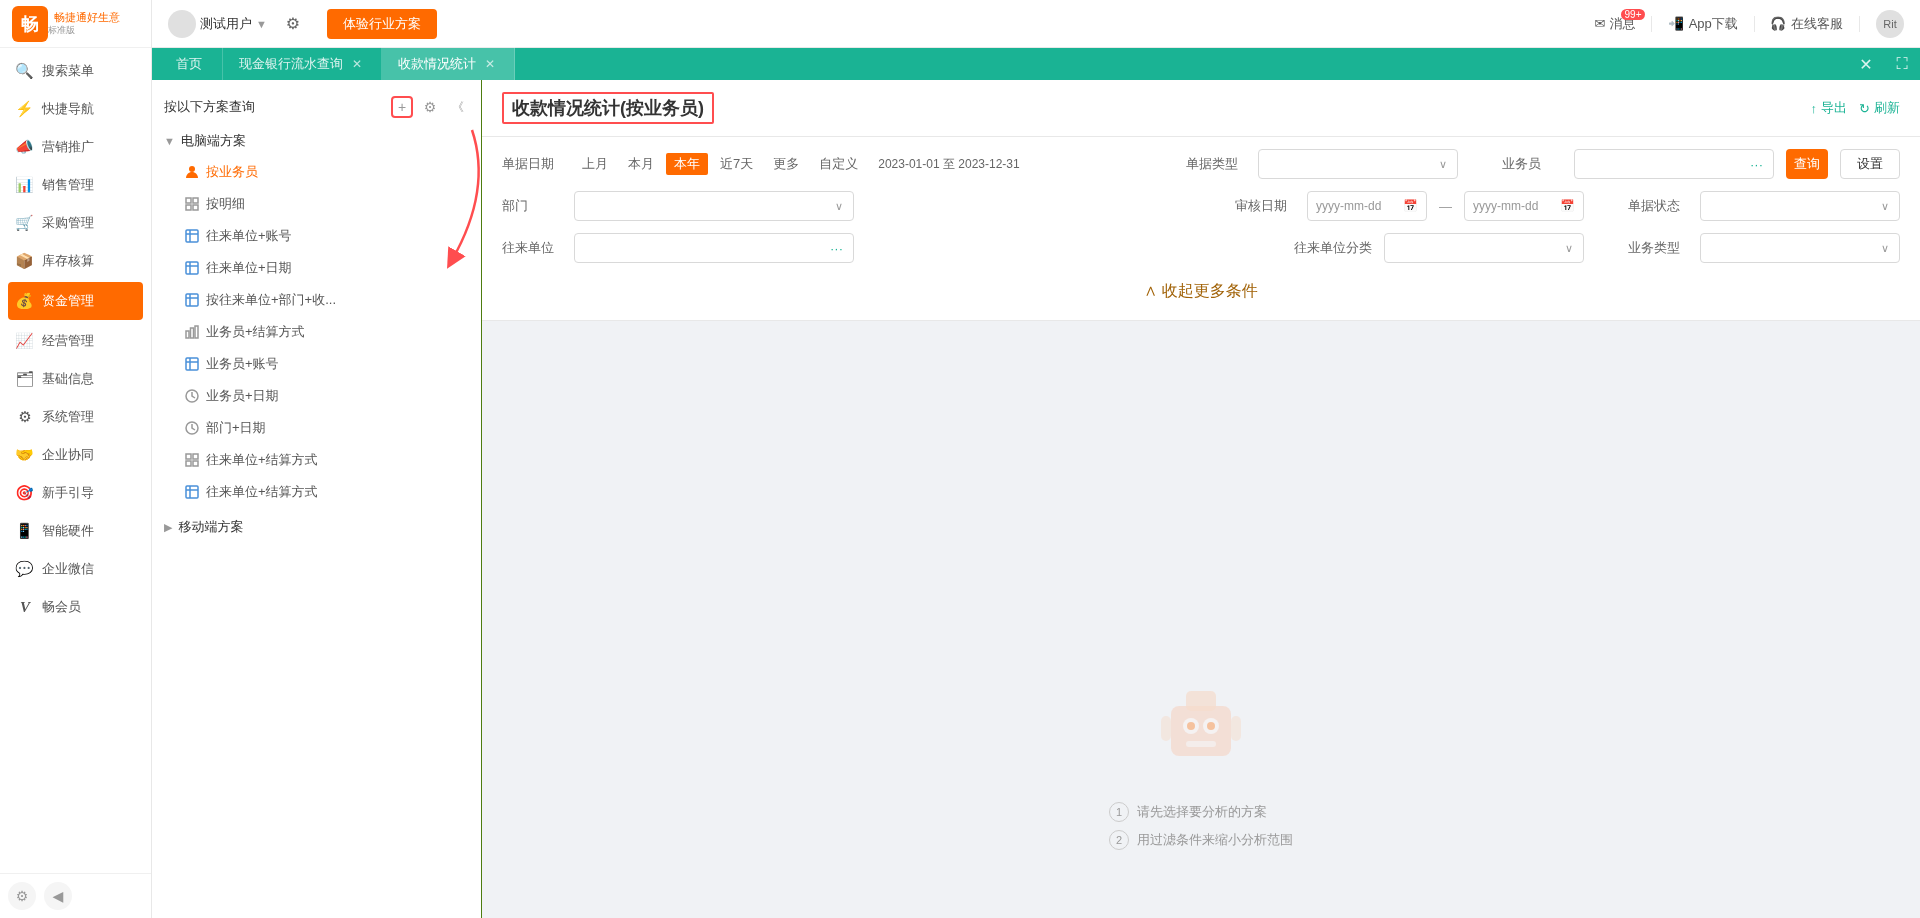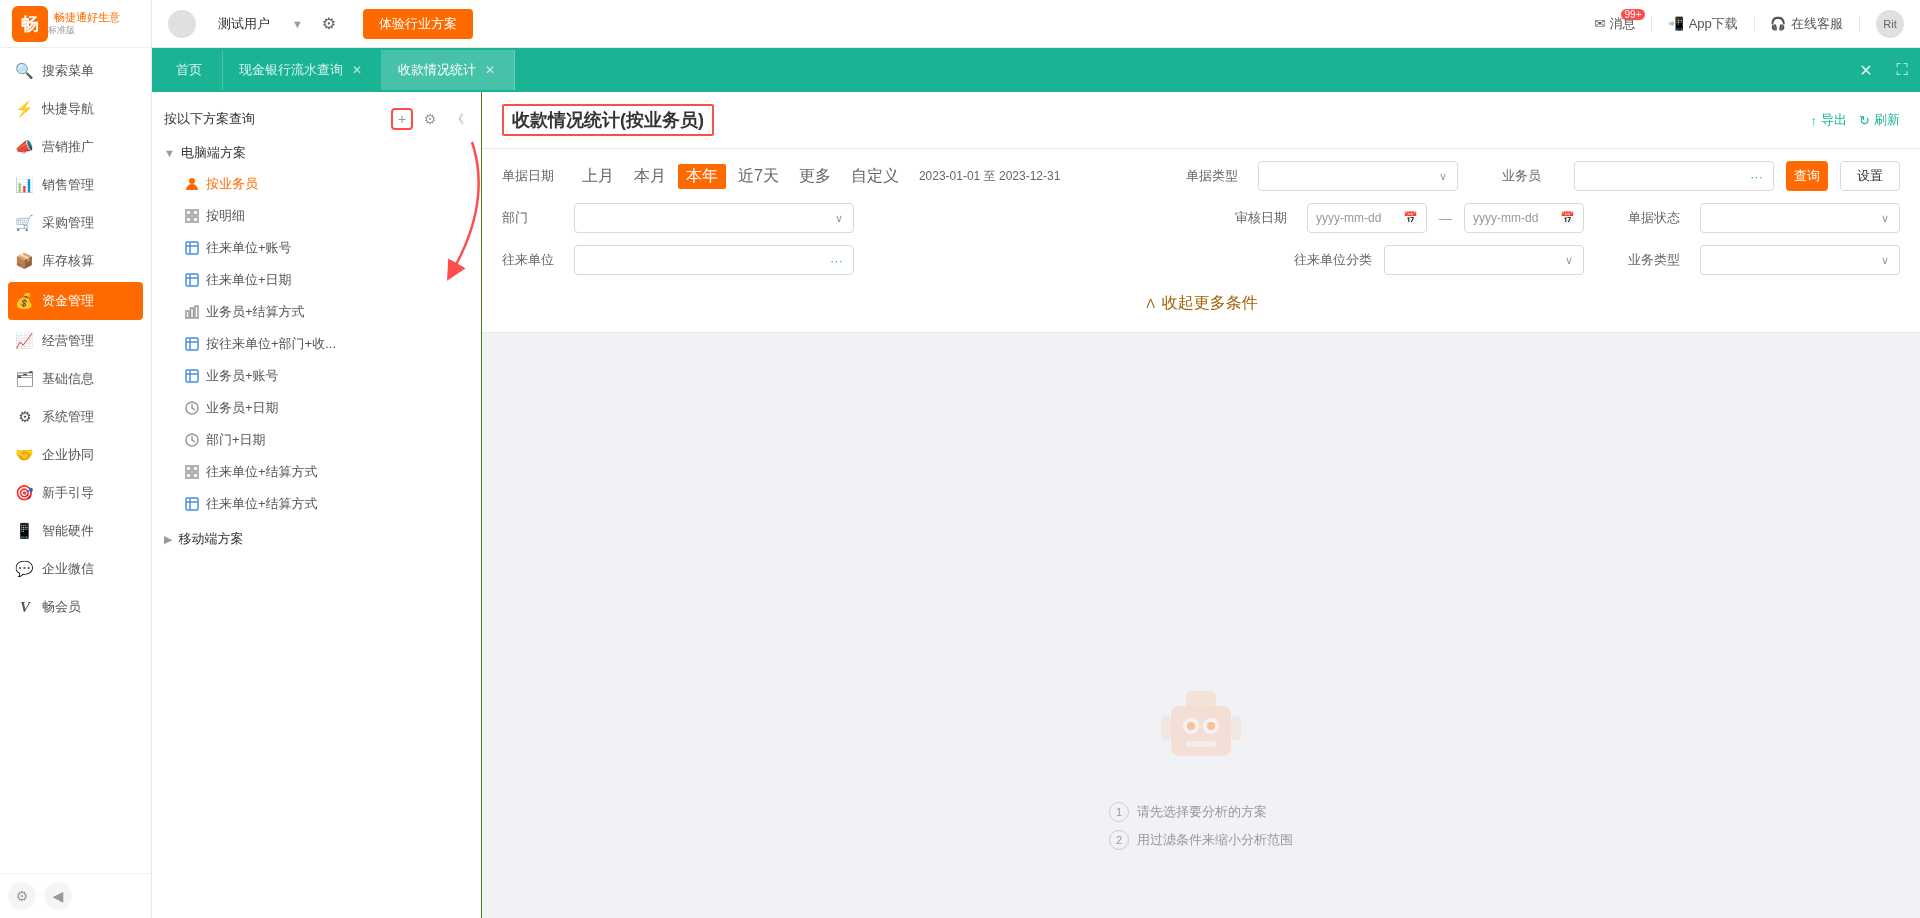--- a/index.html
+++ b/index.html
@@ -16,33 +16,33 @@
     .sidebar-item.active { background: #ff6a00; color: #fff; border-radius: 4px; margin: 2px 8px; padding: 10px 8px; }
     .sidebar-item .si-icon { width: 18px; height: 18px; display: flex; align-items: center; justify-content: center; font-size: 15px; }
     .sidebar-footer { padding: 8px; display: flex; align-items: center; gap: 8px; border-top: 1px solid #f0f0f0; }
     .sidebar-footer-btn { width: 28px; height: 28px; border-radius: 50%; background: #f5f5f5; display: flex; align-items: center; justify-content: center; cursor: pointer; color: #999; font-size: 14px; }
 
     
     .main { flex: 1; display: flex; flex-direction: column; height: 100%; overflow: hidden; }
 
     
     .topbar { height: 48px; background: #fff; border-bottom: 1px solid #e8e8e8; display: flex; align-items: center; padding: 0 16px; gap: 12px; }
-    .topbar-user { display: flex; align-items: center; gap: 22px; font-size: 13px; color: #333; }
+    .topbar-user { display: flex; align-items: center; gap: 4px; font-size: 13px; color: #333; }
     .topbar-user-avatar { width: 28px; height: 28px; border-radius: 50%; background: #ddd; }
     .topbar-user-name { color: #333; font-size: 13px; }
     .topbar-chevron { color: #999; font-size: 11px; cursor: pointer; }
     .topbar-gear { width: 28px; height: 28px; display: flex; align-items: center; justify-content: center; cursor: pointer; color: #666; font-size: 16px; }
     .topbar-trial { background: #ff6a00; color: #fff; border: none; border-radius: 4px; padding: 6px 16px; font-size: 13px; cursor: pointer; margin-left: 8px; }
     .topbar-right { margin-left: auto; display: flex; align-items: center; gap: 16px; }
     .topbar-right-item { display: flex; align-items: center; gap: 4px; color: #555; cursor: pointer; font-size: 13px; position: relative; }
     .topbar-badge { position: absolute; top: -6px; right: -10px; background: #ff4d4f; color: #fff; border-radius: 8px; font-size: 10px; padding: 0 4px; min-width: 18px; text-align: center; }
     .topbar-divider { width: 1px; height: 16px; background: #e8e8e8; }
 
     
-    .tabbar { height: 44px; background: #1ab394; display: flex; align-items: center; padding: 0 4px; gap: 0; }
+    .tabbar { height: 32px; background: #1ab394; display: flex; align-items: center; padding: 0 4px; gap: 0; }
     .tab { display: flex; align-items: center; padding: 0 16px; height: 40px; color: rgba(255,255,255,0.85); cursor: pointer; font-size: 13px; gap: 6px; border-right: 1px solid rgba(255,255,255,0.2); }
     .tab.home { padding: 0 20px; }
     .tab.active { background: rgba(255,255,255,0.2); color: #fff; font-weight: 500; }
     .tab-close { color: rgba(255,255,255,0.7); font-size: 12px; cursor: pointer; width: 16px; height: 16px; display: flex; align-items: center; justify-content: center; border-radius: 50%; }
     .tabbar-right { margin-left: auto; display: flex; align-items: center; gap: 8px; }
     .tabbar-icon-btn { width: 28px; height: 28px; display: flex; align-items: center; justify-content: center; color: rgba(255,255,255,0.85); cursor: pointer; font-size: 16px; }
 
     
     .content { flex: 1; display: flex; overflow: hidden; background: #f0f2f5; }
 
@@ -51,21 +51,21 @@
     .page-header { background: #fff; padding: 12px 20px; display: flex; align-items: center; justify-content: space-between; border-bottom: 1px solid #e8e8e8; }
     .page-title { font-size: 18px; font-weight: 600; color: #333; border: 2px solid #ff4d4f; padding: 2px 8px; border-radius: 2px; }
     .page-actions { display: flex; align-items: center; gap: 12px; }
     .page-action-btn { display: flex; align-items: center; gap: 4px; color: #1ab394; cursor: pointer; font-size: 13px; }
 
     
     .query-panel { background: #fff; padding: 12px 20px; border-bottom: 1px solid #e8e8e8; position: relative; }
     .query-row { display: flex; align-items: center; gap: 12px; margin-bottom: 12px; flex-wrap: wrap; }
     .query-label { color: #666; font-size: 13px; min-width: 60px; }
     .date-tabs { display: flex; align-items: center; gap: 4px; }
-    .date-tab { padding: 2px 8px; font-size: 16px; color: #666; cursor: pointer; border-radius: 2px; }
+    .date-tab { padding: 2px 8px; font-size: 13px; color: #666; cursor: pointer; border-radius: 2px; }
     .date-tab.active { background: #ff6a00; color: #fff; border-radius: 2px; }
     .date-range { font-size: 12px; color: #666; margin-left: 8px; }
     .select-box { border: 1px solid #d9d9d9; border-radius: 4px; padding: 4px 10px; font-size: 13px; color: #333; background: #fff; display: flex; align-items: center; gap: 4px; cursor: pointer; min-width: 120px; height: 30px; }
     .select-box-wide { min-width: 200px; }
     .select-arrow { color: #999; font-size: 11px; margin-left: auto; }
     .date-input { border: 1px solid #d9d9d9; border-radius: 4px; padding: 4px 8px; font-size: 12px; color: #999; background: #fff; height: 30px; min-width: 120px; display: flex; align-items: center; gap: 4px; cursor: pointer; }
     .date-sep { color: #999; }
     .query-btn { background: #ff6a00; color: #fff; border: none; border-radius: 4px; padding: 6px 8px; font-size: 13px; cursor: pointer; }
     .setting-btn { border: 1px solid #d9d9d9; background: #fff; color: #333; border-radius: 4px; padding: 5px 16px; font-size: 13px; cursor: pointer; }
     .collapse-btn { display: flex; align-items: center; justify-content: center; color: #a16207; cursor: pointer; font-size: 16px; gap: 4px; padding: 6px; }
@@ -279,38 +279,38 @@
           <span class="scheme-item-icon blue">
             <svg width="14" height="14" viewBox="0 0 14 14" fill="none" stroke="#4a90d9" stroke-width="1.5">
                 <rect x="1" y="1" width="12" height="12" rx="1"></rect>
                 <line x1="1" y1="5" x2="13" y2="5"></line>
                 <line x1="5" y1="1" x2="5" y2="13"></line>
               </svg>
           </span>
           <span>往来单位+日期</span>
         </div>
         <div class="scheme-item">
+          <span class="scheme-item-icon blue">
+            <svg width="14" height="14" viewBox="0 0 14 14" fill="none" stroke="#4a90d9" stroke-width="1.5">
+                <rect x="1" y="1" width="12" height="12" rx="1"></rect>
+                <line x1="1" y1="5" x2="13" y2="5"></line>
+                <line x1="5" y1="1" x2="5" y2="13"></line>
+              </svg>
+          </span>
+          <span>按往来单位+部门+收...</span>
+        </div>
+        <div class="scheme-item">
           <span class="scheme-item-icon gray">
             <svg width="14" height="14" viewBox="0 0 14 14" fill="none" stroke="#999" stroke-width="1.5">
                 <rect x="1" y="6" width="3" height="7"></rect>
                 <rect x="5.5" y="3" width="3" height="10"></rect>
                 <rect x="10" y="1" width="3" height="12"></rect>
               </svg>
           </span>
           <span>业务员+结算方式</span>
-        </div>
-        <div class="scheme-item">
-          <span class="scheme-item-icon blue">
-            <svg width="14" height="14" viewBox="0 0 14 14" fill="none" stroke="#4a90d9" stroke-width="1.5">
-                <rect x="1" y="1" width="12" height="12" rx="1"></rect>
-                <line x1="1" y1="5" x2="13" y2="5"></line>
-                <line x1="5" y1="1" x2="5" y2="13"></line>
-              </svg>
-          </span>
-          <span>按往来单位+部门+收...</span>
         </div>
         <div class="scheme-item">
           <span class="scheme-item-icon blue">
             <svg width="14" height="14" viewBox="0 0 14 14" fill="none" stroke="#4a90d9" stroke-width="1.5">
                 <rect x="1" y="1" width="12" height="12" rx="1"></rect>
                 <line x1="1" y1="5" x2="13" y2="5"></line>
                 <line x1="5" y1="1" x2="5" y2="13"></line>
               </svg>
           </span>
           <span>业务员+账号</span>

